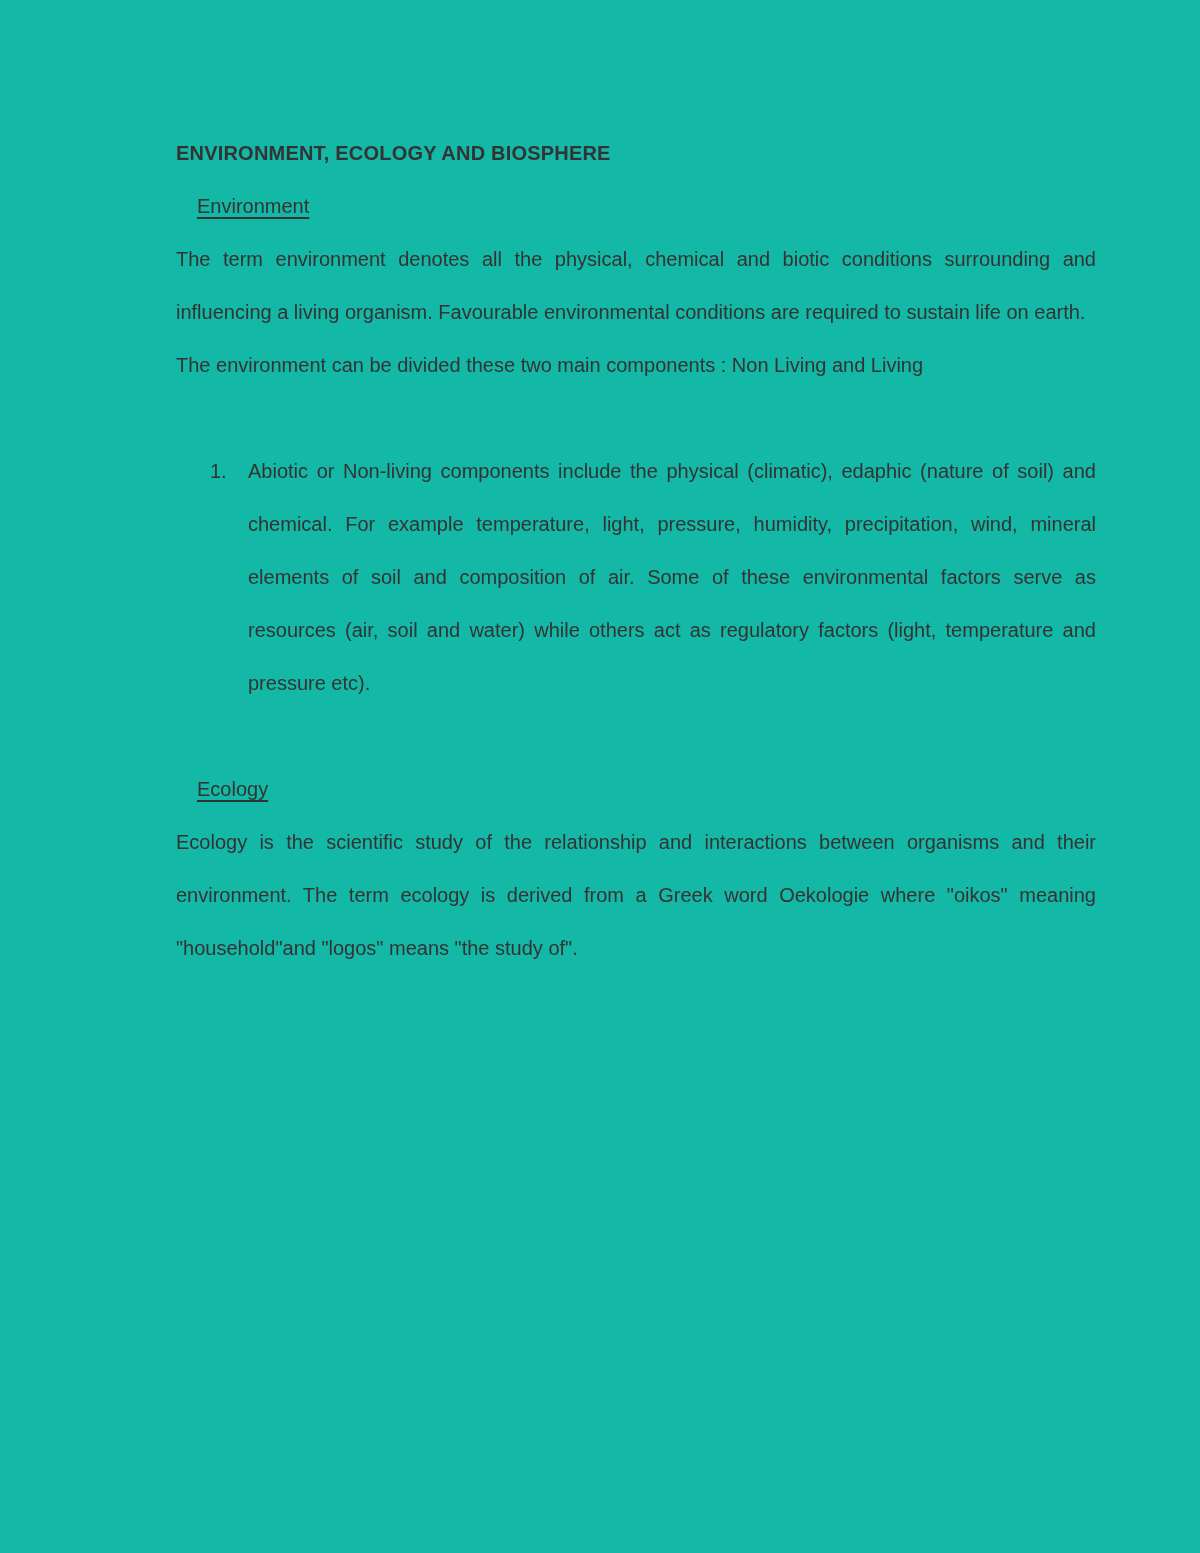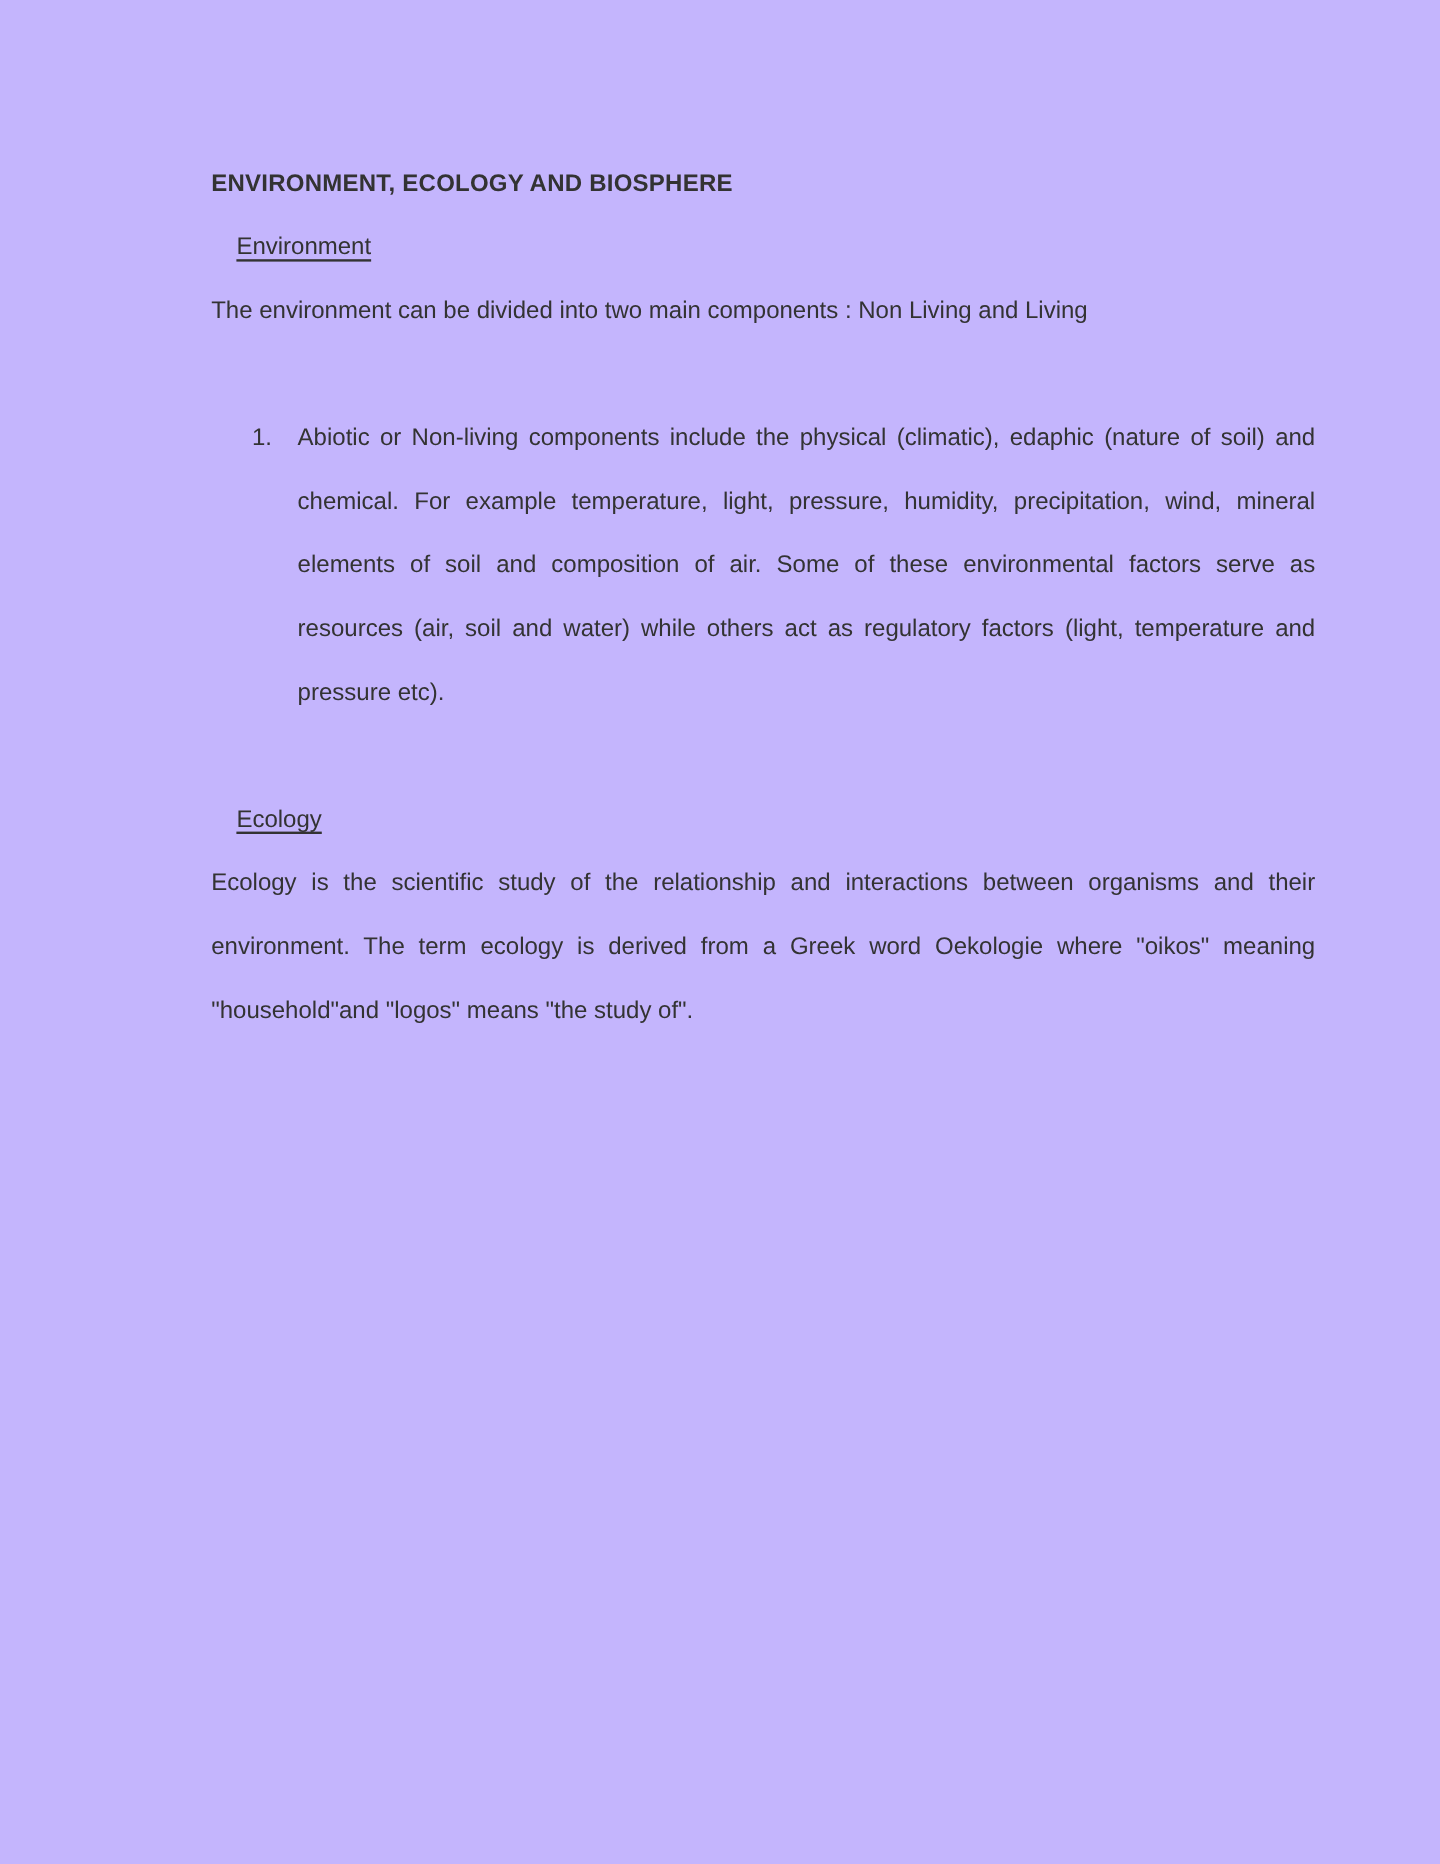--- a/index.html
+++ b/index.html
@@ -8,21 +8,21 @@
   }
   body {
     width: 1200px;
     font-family: "Liberation Sans", sans-serif;
     color: #333333;
   }
   .page {
     position: relative;
     width: 1200px;
     height: 1553px;
-    background: #c4b5fd;
+    background: #14b8a6;
     padding: 127px 104px 0 176px;
     overflow: hidden;
   }
   .doc-title {
     font-size: 20px;
     font-weight: bold;
     line-height: 53px;
     letter-spacing: 0.2px;
   }
   .subheading {
@@ -57,22 +57,23 @@
 </style>
 </head>
 <body>
 
 <div class="page">
 
   <h1 class="doc-title">ENVIRONMENT, ECOLOGY AND BIOSPHERE</h1>
 
   <h2 class="subheading">Environment</h2>
 
+  <p class="body-text">The term environment denotes all the physical, chemical and biotic conditions surrounding and influencing a living organism. Favourable environmental conditions are required to sustain life on earth.</p>
 
-  <p class="body-text">The environment can be divided into two main components : Non Living and Living</p>
+  <p class="body-text">The environment can be divided these two main components : Non Living and Living</p>
 
   <div class="list-item blank-line">
     <span class="list-marker">1.</span>
     <span>Abiotic or Non-living components include the physical (climatic), edaphic (nature of soil) and chemical. For example temperature, light, pressure, humidity, precipitation, wind, mineral elements of soil and composition of air. Some of these environmental factors serve as resources (air, soil and water) while others act as regulatory factors (light, temperature and pressure etc).</span>
   </div>
 
 
   <h2 class="subheading blank-line">Ecology</h2>
 
   <p class="body-text">Ecology is the scientific study of the relationship and interactions between organisms and their environment. The term ecology is derived from a Greek word Oekologie where "oikos" meaning "household"and "logos" means "the study of".</p>

